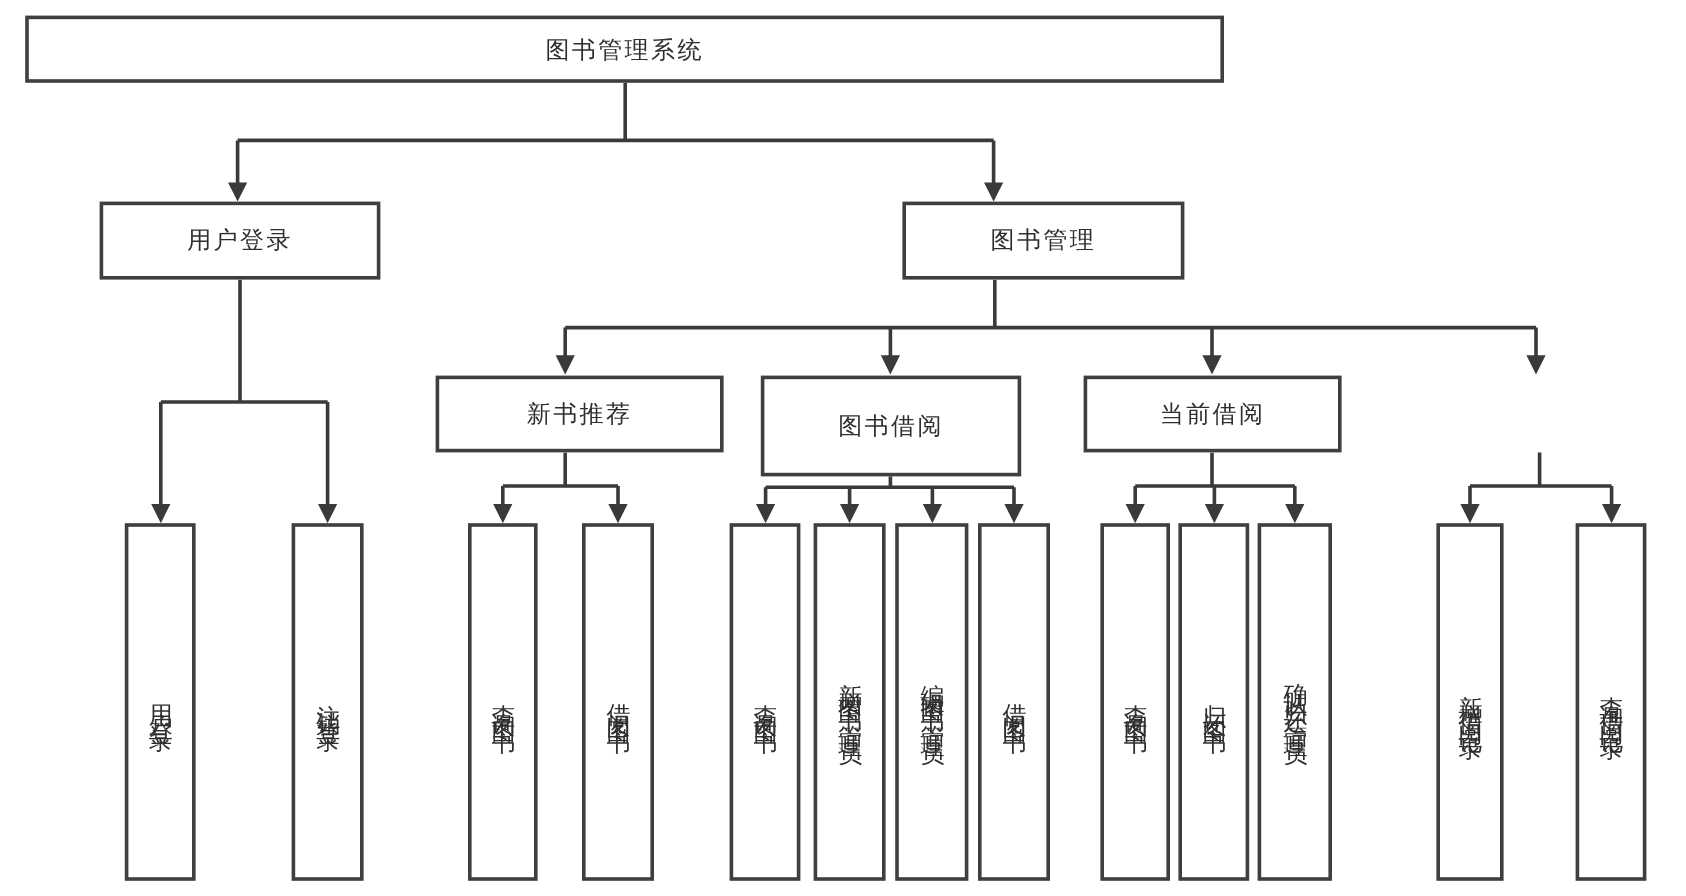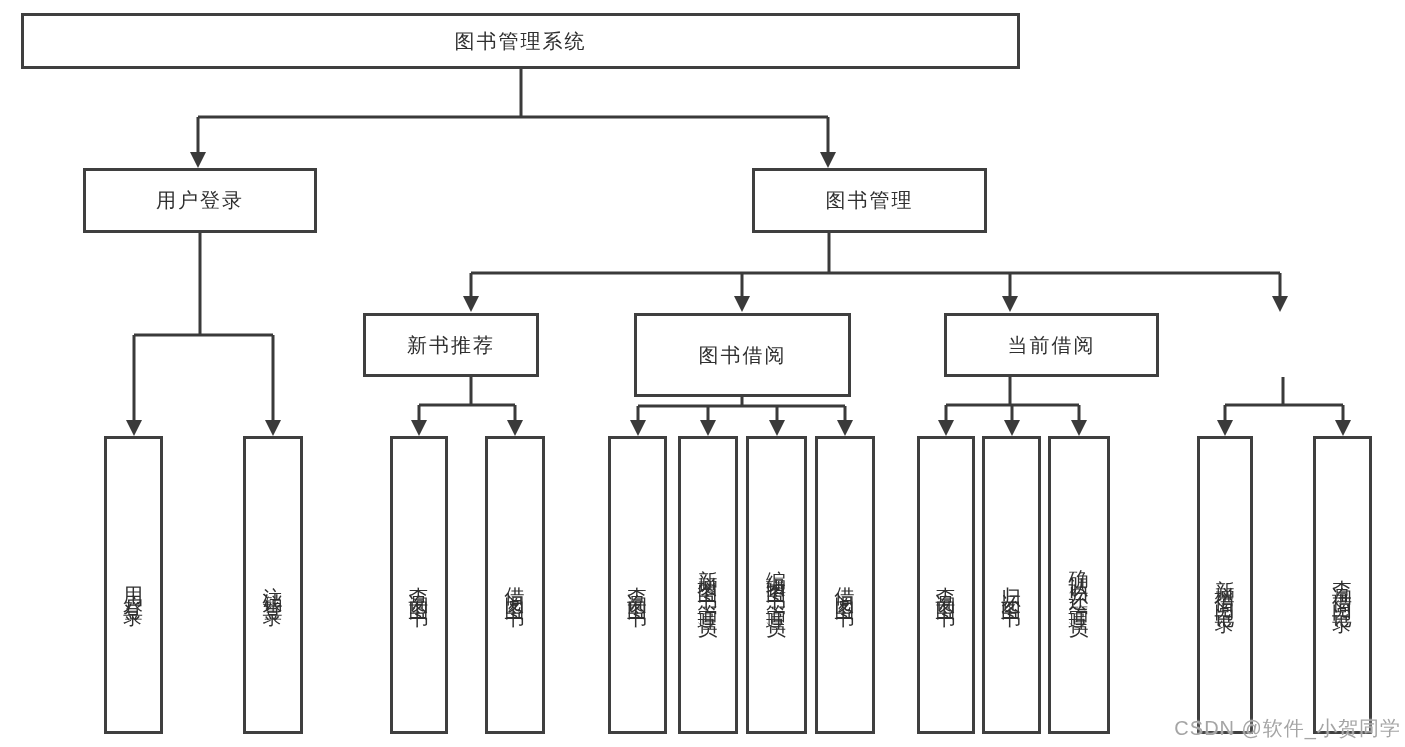--- a/index.html
+++ b/index.html
@@ -95,27 +95,27 @@
     <span>图书管理系统</span>
   </div>
 
   <div class="node h-node" style="left:83px;top:168px;width:234px;height:65px;">
     <span>用户登录</span>
   </div>
   <div class="node h-node" style="left:712px;top:168px;width:235px;height:65px;margin-left:40px;">
     <span>图书管理</span>
   </div>
 
-  <div class="node h-node" style="left:363px;top:313px;width:176px;height:64px;">
+  <div class="node h-node" style="left:363px;top:313px;width:240px;height:64px;">
     <span>新书推荐</span>
   </div>
   <div class="node h-node" style="left:634px;top:313px;width:217px;height:84px;">
     <span>图书借阅</span>
   </div>
-  <div class="node h-node" style="left:903px;top:313px;width:215px;height:64px;margin-left:41px;">
+  <div class="node h-node" style="left:903px;top:313px;width:215px;height:64px;">
     <span>当前借阅</span>
   </div>
 
   <div class="node v-node" style="left:104px;top:436px;width:59px;height:298px;">
     <span>用户登录</span>
   </div>
   <div class="node v-node" style="left:243px;top:436px;width:60px;height:298px;">
     <span>注销登录</span>
   </div>
 
@@ -149,15 +149,14 @@
     <span>确认归还（管理员）</span>
   </div>
 
   <div class="node v-node" style="left:1197px;top:436px;width:56px;height:298px;">
     <span>新增借阅记录</span>
   </div>
   <div class="node v-node" style="left:1313px;top:436px;width:59px;height:298px;">
     <span>查询借阅记录</span>
   </div>
 
-  <div id="watermark">CSDN @软件_小贺同学</div>
 
 </div>
 
 </body></html>

